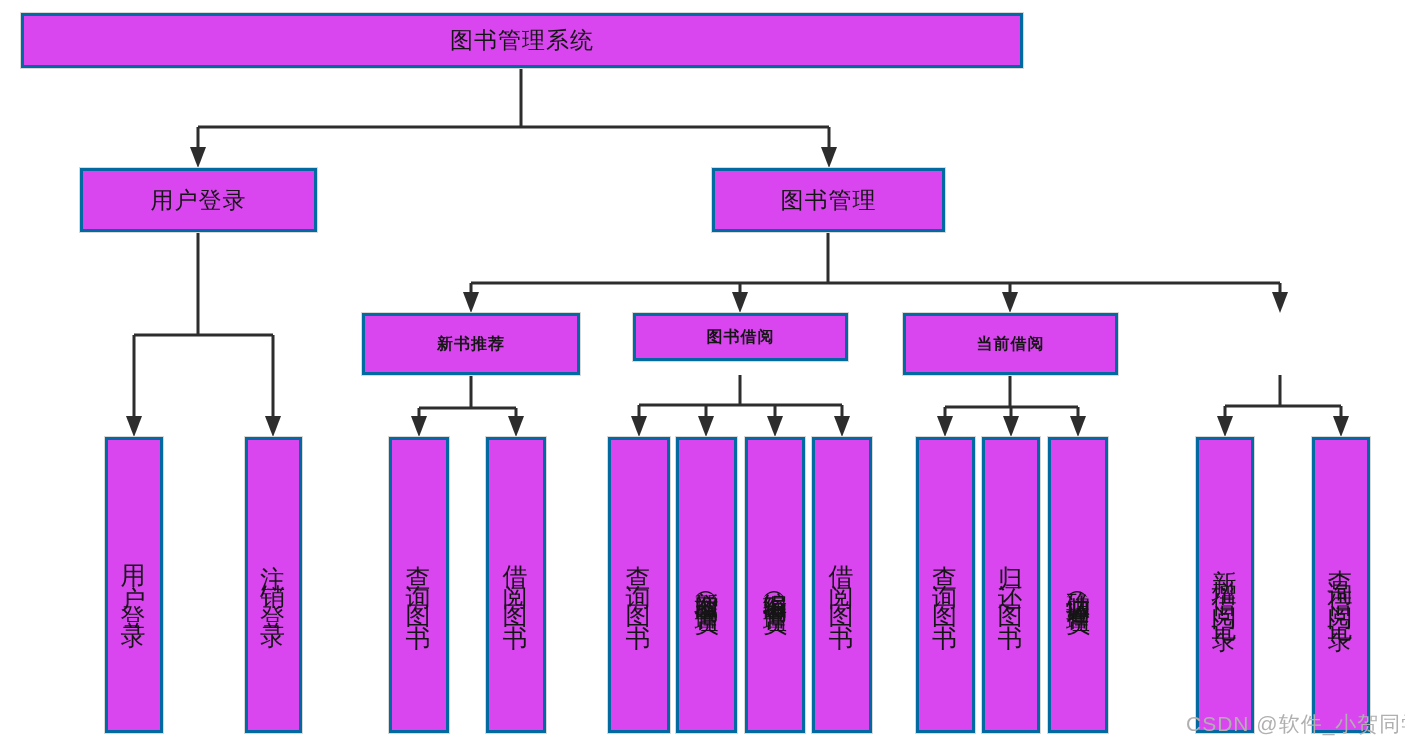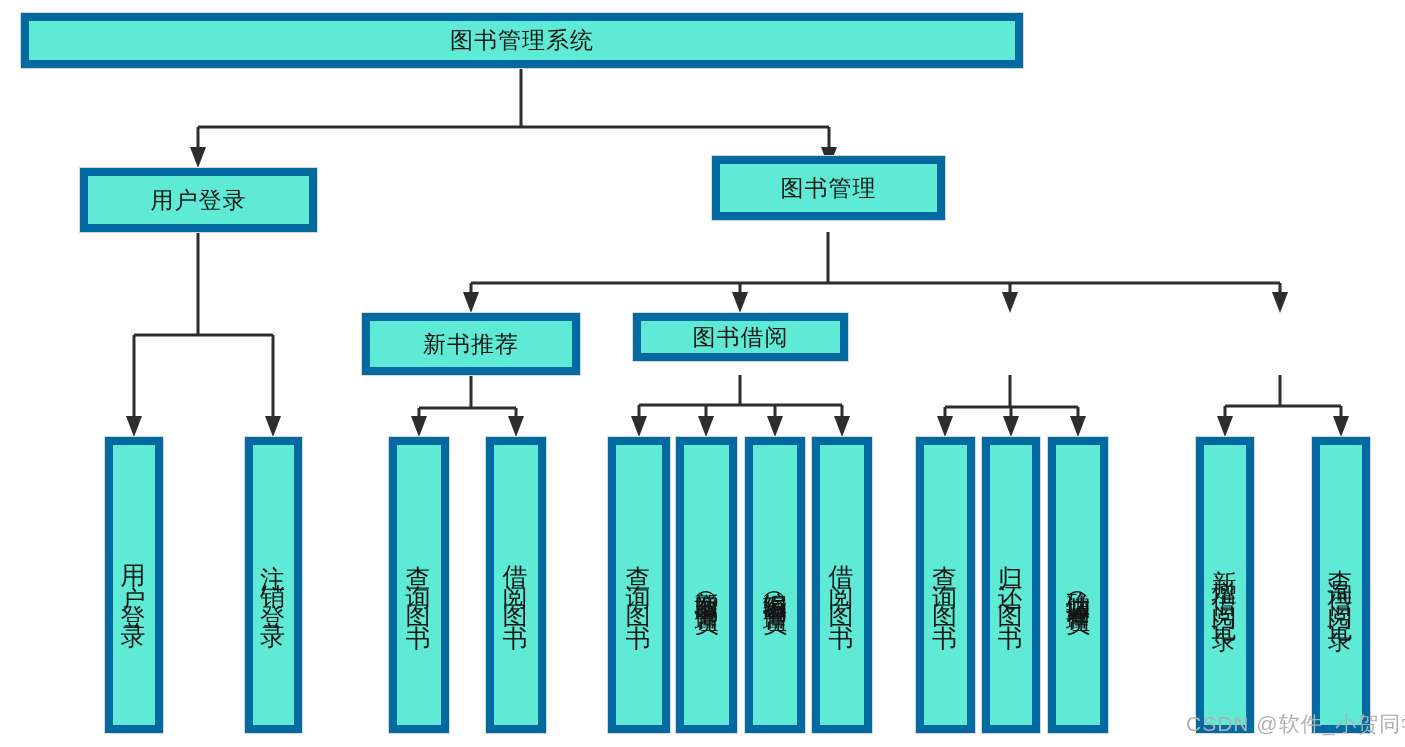--- a/index.html
+++ b/index.html
@@ -4,27 +4,27 @@
 <style>
   html,body{margin:0;padding:0;background:#ffffff;}
   .stage{
     position:relative;width:1405px;height:747px;background:#ffffff;
     font-family:"Liberation Sans", sans-serif;color:#151515;overflow:hidden;
   }
   svg.connectors{position:absolute;left:0;top:0;width:1405px;height:747px;}
   svg.connectors path{stroke:#2d2d2d;stroke-width:3;fill:none;}
   svg.connectors polygon{fill:#2d2d2d;}
   .box{
-    position:absolute;background:#5eead4;border:8px solid #0369a1;
+    position:absolute;background:#d946ef;border:3px solid #0369a1;
     display:flex;align-items:center;justify-content:center;
     box-sizing:border-box;box-shadow:0 0 0 1px #d9d9d9;
   }
   .lvl1{font-size:23px;letter-spacing:1px;}
   .lvl2{font-size:23px;letter-spacing:1px;}
-  .lvl3{font-size:23px;letter-spacing:1px;}
+  .lvl3{font-size:16px;letter-spacing:1px;font-weight:bold;}
   .leaf{
     top:437px;height:296px;
     writing-mode:vertical-rl;text-orientation:mixed;
     font-size:25px;letter-spacing:20px;
   }
   .leaf.sp6{letter-spacing:12px;}
   .leaf.sp10{letter-spacing:3px;font-size:24px;}
   .watermark{
     position:absolute;left:1186px;top:710px;
     font-size:21px;color:#b0b0b0;letter-spacing:1px;white-space:nowrap;
@@ -54,24 +54,25 @@
       <polygon points="937,416 953,416 945,437"></polygon>
       <polygon points="1003,416 1019,416 1011,437"></polygon>
       <polygon points="1070,416 1086,416 1078,437"></polygon>
       <polygon points="1217,416 1233,416 1225,437"></polygon>
       <polygon points="1333,416 1349,416 1341,437"></polygon>
     </svg>
 
   <div class="box lvl1" style="left:21px;top:13px;width:1002px;height:55px">图书管理系统</div>
 
   <div class="box lvl2" style="left:80px;top:168px;width:237px;height:64px">用户登录</div>
-  <div class="box lvl2" style="left:712px;top:156px;width:233px;height:64px">图书管理</div>
+  <div class="box lvl2" style="left:712px;top:168px;width:233px;height:64px">图书管理</div>
 
   <div class="box lvl3" style="left:362px;top:313px;width:218px;height:62px">新书推荐</div>
   <div class="box lvl3" style="left:633px;top:313px;width:215px;height:48px">图书借阅</div>
+  <div class="box lvl3" style="left:903px;top:313px;width:215px;height:62px">当前借阅</div>
 
   <div class="box leaf" style="left:105px;width:58px">用户登录</div>
   <div class="box leaf" style="left:245px;width:57px">注销登录</div>
 
   <div class="box leaf" style="left:389px;width:60px">查询图书</div>
   <div class="box leaf" style="left:486px;width:60px">借阅图书</div>
 
   <div class="box leaf" style="left:608px;width:62px">查询图书</div>
   <div class="box leaf sp10" style="left:676px;width:61px">新增图书（管理员）</div>
   <div class="box leaf sp10" style="left:745px;width:60px">编辑图书（管理员）</div>

